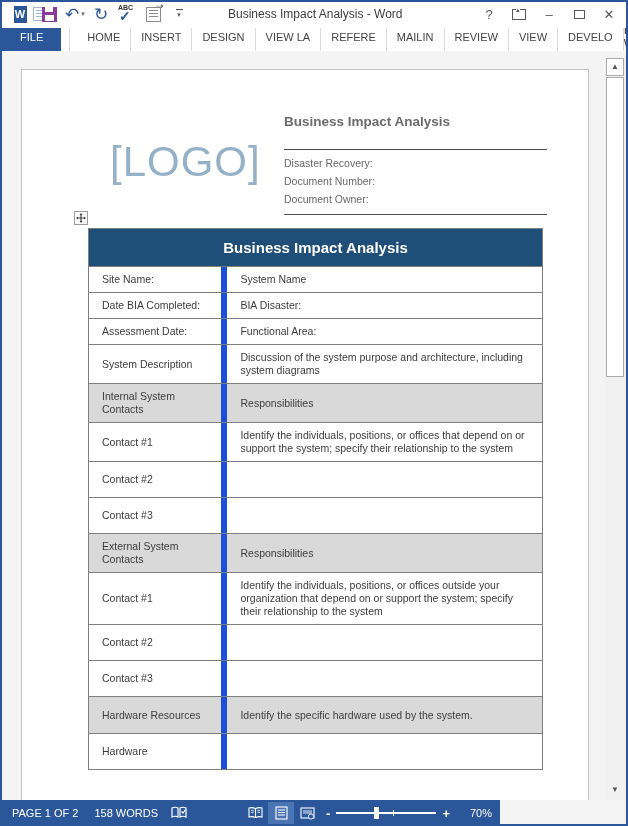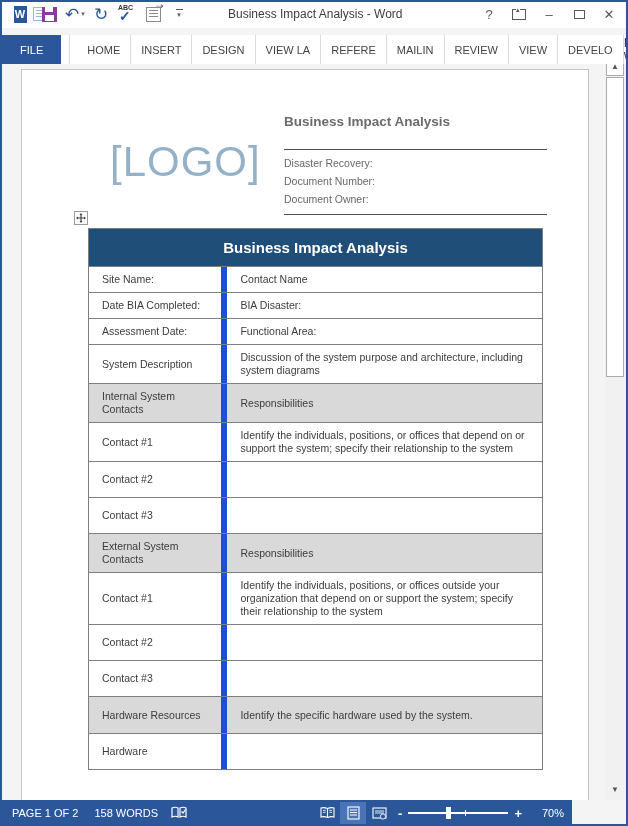--- a/index.html
+++ b/index.html
@@ -31,21 +31,21 @@
   .qat-more .bar { width:7px; height:1px; background:#555; margin-bottom:1px; }
   .qat-more .arr { font-size:7px; color:#555; }
   .title-text { position:absolute; left:228px; top:0; height:28px; display:flex; align-items:center; font-size:12px; color:#3d3d3d; }
   .win-controls { position:absolute; right:6px; top:0; height:28px; display:flex; align-items:center; gap:4px; }
   .win-btn { width:26px; height:22px; display:flex; align-items:center; justify-content:center; color:#585858; font-size:13px; }
   .ribbon-opts { width:14px; height:11px; border:1px solid #585858; position:relative; }
   .ribbon-opts:before { content:"▴"; position:absolute; left:3px; top:-3px; font-size:7px; color:#585858; background:#fff; line-height:6px; }
   .maxi { width:11px; height:9px; border:1px solid #585858; }
 
   
-  .tabsbar { position:absolute; left:2px; top:35px; width:624px; height:29px; background:#fff; display:flex; align-items:stretch; z-index:9; }
+  .tabsbar { position:absolute; left:2px; top:22px; width:624px; height:29px; background:#fff; display:flex; align-items:stretch; z-index:9; }
   .tab { display:flex; align-items:center; padding:0 10px; font-size:11px; color:#444; border-right:1px solid #dcdcdc; white-space:nowrap; }
   .tab.first { border-left:1px solid #dcdcdc;padding-left:17px; }
   .tab.file { background:#2b579a; color:#fff; border:none; padding:0 18px; margin-right:8px; }
   .account { margin-left:auto; display:flex; align-items:center; gap:6px; padding-right:4px; }
   .account-name { font-size:12px; color:#444; }
 
   
   .doc-area { position:absolute; left:2px; top:57px; width:624px; height:743px; background:#f4f4f4; overflow:hidden; }
   .page { position:absolute; left:19px; top:12px; width:568px; height:740px; background:#fff; border:1px solid #c6c6c6; }
 
@@ -70,21 +70,21 @@
   .t-cell.value { width:316px; }
 
   
   .vscroll { position:absolute; left:605px; top:57px; width:21px; height:743px; background:#f1f1f1; z-index:8; }
   .vs-up { position:absolute; left:1px; top:1px; width:18px; height:18px; background:#fdfdfd; border:1px solid #ababab; display:flex; align-items:center; justify-content:center; }
   .vs-up span, .vs-down span { font-size:8px; color:#555; line-height:8px; }
   .vs-thumb { position:absolute; left:1px; top:20px; width:18px; height:300px; background:#ffffff; border:1px solid #ababab; }
   .vs-down { position:absolute; left:1px; bottom:2px; width:18px; height:16px; display:flex; align-items:center; justify-content:center; }
 
   
-  .statusbar { position:absolute; left:0; top:800px; width:572px; height:26px; background:#2b579a; color:#fff; display:flex; align-items:center; font-size:11px; z-index:20; }
+  .statusbar { position:absolute; left:0; top:800px; width:500px; height:26px; background:#2b579a; color:#fff; display:flex; align-items:center; font-size:11px; z-index:20; }
   .sb-item { padding:0 8px; white-space:nowrap; }
   .sb-left { display:flex; align-items:center; padding-left:4px; }
   .sb-right { margin-left:auto; display:flex; align-items:center; padding-right:8px; }
   .sb-icon { width:26px; height:22px; display:flex; align-items:center; justify-content:center; }
   .sb-icon.active { background:#4a74b3; }
   .zoom-minus, .zoom-plus { font-size:13px; font-weight:bold; padding:0 6px; }
   .zoom-track { position:relative; width:100px; height:22px; display:flex; align-items:center; }
   .zoom-line { width:100px; height:2px; background:#fff; }
   .zoom-tick { position:absolute; left:57px; top:8px; width:1px; height:6px; background:#fff; }
   .zoom-thumb { position:absolute; left:38px; top:5px; width:5px; height:12px; background:#fff; }
@@ -190,21 +190,21 @@
       <svg width="10" height="10" viewBox="0 0 10 10">
         <path d="M5 0 L6.5 2 L5.6 2 L5.6 4.4 L8 4.4 L8 3.5 L10 5 L8 6.5 L8 5.6 L5.6 5.6 L5.6 8 L6.5 8 L5 10 L3.5 8 L4.4 8 L4.4 5.6 L2 5.6 L2 6.5 L0 5 L2 3.5 L2 4.4 L4.4 4.4 L4.4 2 L3.5 2 Z" fill="#444"></path>
       </svg>
     </div>
 
     <div class="doc-table">
       <div class="t-head">Business Impact Analysis</div>
       <div id="table-rows-host">
           <div class="t-row">
             <div class="t-cell label">Site Name:</div>
-            <div class="t-cell value">Contact Name</div>
+            <div class="t-cell value">System Name</div>
           </div>
           <div class="t-row">
             <div class="t-cell label">Date BIA Completed:</div>
             <div class="t-cell value">BIA Disaster:</div>
           </div>
           <div class="t-row">
             <div class="t-cell label">Assessment Date:</div>
             <div class="t-cell value">Functional Area:</div>
           </div>
           <div class="t-row">

